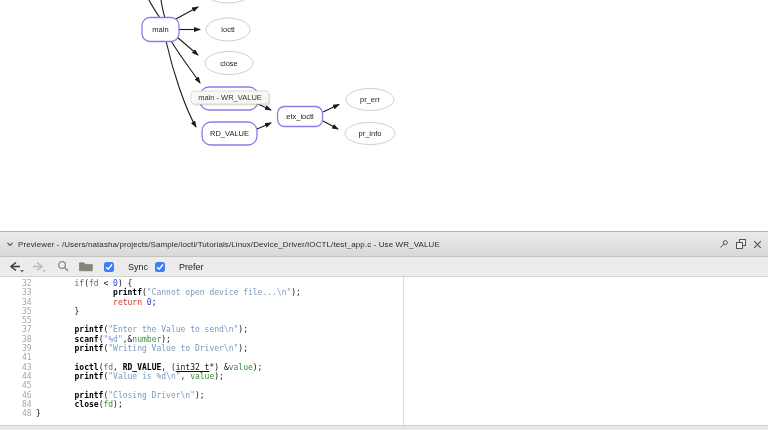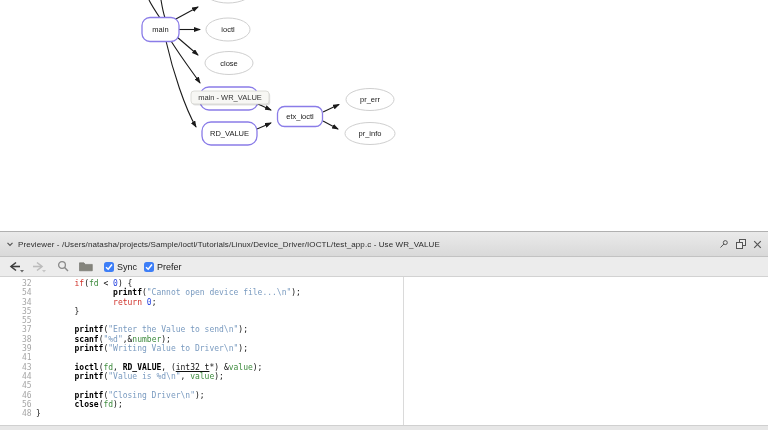--- a/index.html
+++ b/index.html
@@ -19,21 +19,21 @@
     border-bottom:1px solid #c2c2c2; display:flex; align-items:center; padding:12px 6px;
   }
   .titlebar-text { font-size:8px; color:#2b2b2b; margin-left:4px; white-space:nowrap; letter-spacing:0.1px; }
   .titlebar-icons { margin-left:auto; display:flex; align-items:center; gap:7px; }
   .titlebar-icons svg { display:block; cursor:default; }
   .toolbar {
     height:20px; background:#ececec; border-bottom:1px solid #d2d2d2;
     display:flex; align-items:center; padding:0 7px;
   }
   .tb-btn { display:flex; align-items:flex-end; margin-right:4px; }
-  .cb-wrap { display:flex; align-items:center; margin-left:7px; gap:3px; }
+  .cb-wrap { display:flex; align-items:center; margin-left:7px; gap:14px; }
   .cb {
     width:10px; height:10px; background:var(--cb-blue,#3d7ef7); border-radius:2.5px;
     display:inline-flex; align-items:center; justify-content:center;
   }
   .cb-label { font-size:9px; color:#1a1a1a; }
   
   .code-area {
     position:relative; height:163px; background:#fff; overflow:hidden;
     font-family:"DejaVu Sans Mono","Liberation Mono",monospace; font-size:8px;
     padding-top:2px;
@@ -187,32 +187,32 @@
             </svg>
         </span>
         <span class="cb-label">Prefer</span>
       </label>
     </div>
 
     <div class="code-area">
       <div class="vdivider"></div>
       <div id="code-lines">
           <div class="code-row"><span class="gutter">32</span><span class="code-text"><span>        </span><span class="kw">if</span><span>(</span><span class="var">fd</span><span> &lt; </span><span class="num">0</span><span>) {</span></span></div>
-          <div class="code-row"><span class="gutter">54</span><span class="code-text"><span>                </span><span class="fn">printf</span><span>(</span><span class="str">"Cannot open device file...\n"</span><span>);</span></span></div>
+          <div class="code-row"><span class="gutter">33</span><span class="code-text"><span>                </span><span class="fn">printf</span><span>(</span><span class="str">"Cannot open device file...\n"</span><span>);</span></span></div>
           <div class="code-row"><span class="gutter">34</span><span class="code-text"><span>                </span><span class="kw">return</span><span> </span><span class="num">0</span><span>;</span></span></div>
           <div class="code-row"><span class="gutter">35</span><span class="code-text"><span>        }</span></span></div>
           <div class="code-row"><span class="gutter">55</span><span class="code-text"></span></div>
           <div class="code-row"><span class="gutter">37</span><span class="code-text"><span>        </span><span class="fn">printf</span><span>(</span><span class="str">"Enter the Value to send\n"</span><span>);</span></span></div>
           <div class="code-row"><span class="gutter">38</span><span class="code-text"><span>        </span><span class="fn">scanf</span><span>(</span><span class="str">"%d"</span><span>,&amp;</span><span class="var">number</span><span>);</span></span></div>
           <div class="code-row"><span class="gutter">39</span><span class="code-text"><span>        </span><span class="fn">printf</span><span>(</span><span class="str">"Writing Value to Driver\n"</span><span>);</span></span></div>
           <div class="code-row"><span class="gutter">41</span><span class="code-text"></span></div>
           <div class="code-row"><span class="gutter">43</span><span class="code-text"><span>        </span><span class="fn">ioctl</span><span>(</span><span class="var">fd</span><span>, </span><span class="macro">RD_VALUE</span><span>, (</span><span class="type">int32_t</span><span>*) &amp;</span><span class="var">value</span><span>);</span></span></div>
           <div class="code-row"><span class="gutter">44</span><span class="code-text"><span>        </span><span class="fn">printf</span><span>(</span><span class="str">"Value is %d\n"</span><span>, </span><span class="var">value</span><span>);</span></span></div>
           <div class="code-row"><span class="gutter">45</span><span class="code-text"></span></div>
           <div class="code-row"><span class="gutter">46</span><span class="code-text"><span>        </span><span class="fn">printf</span><span>(</span><span class="str">"Closing Driver\n"</span><span>);</span></span></div>
-          <div class="code-row"><span class="gutter">56</span><span class="code-text"><span>        </span><span class="fn">close</span><span>(</span><span class="var">fd</span><span>);</span></span></div>
+          <div class="code-row"><span class="gutter">84</span><span class="code-text"><span>        </span><span class="fn">close</span><span>(</span><span class="var">fd</span><span>);</span></span></div>
           <div class="code-row"><span class="gutter">48</span><span class="code-text"><span>}</span></span></div>
         </div>
     </div>
 
     <div class="bottom-strip"></div>
   </div>
 </div>
 
 </body></html>

